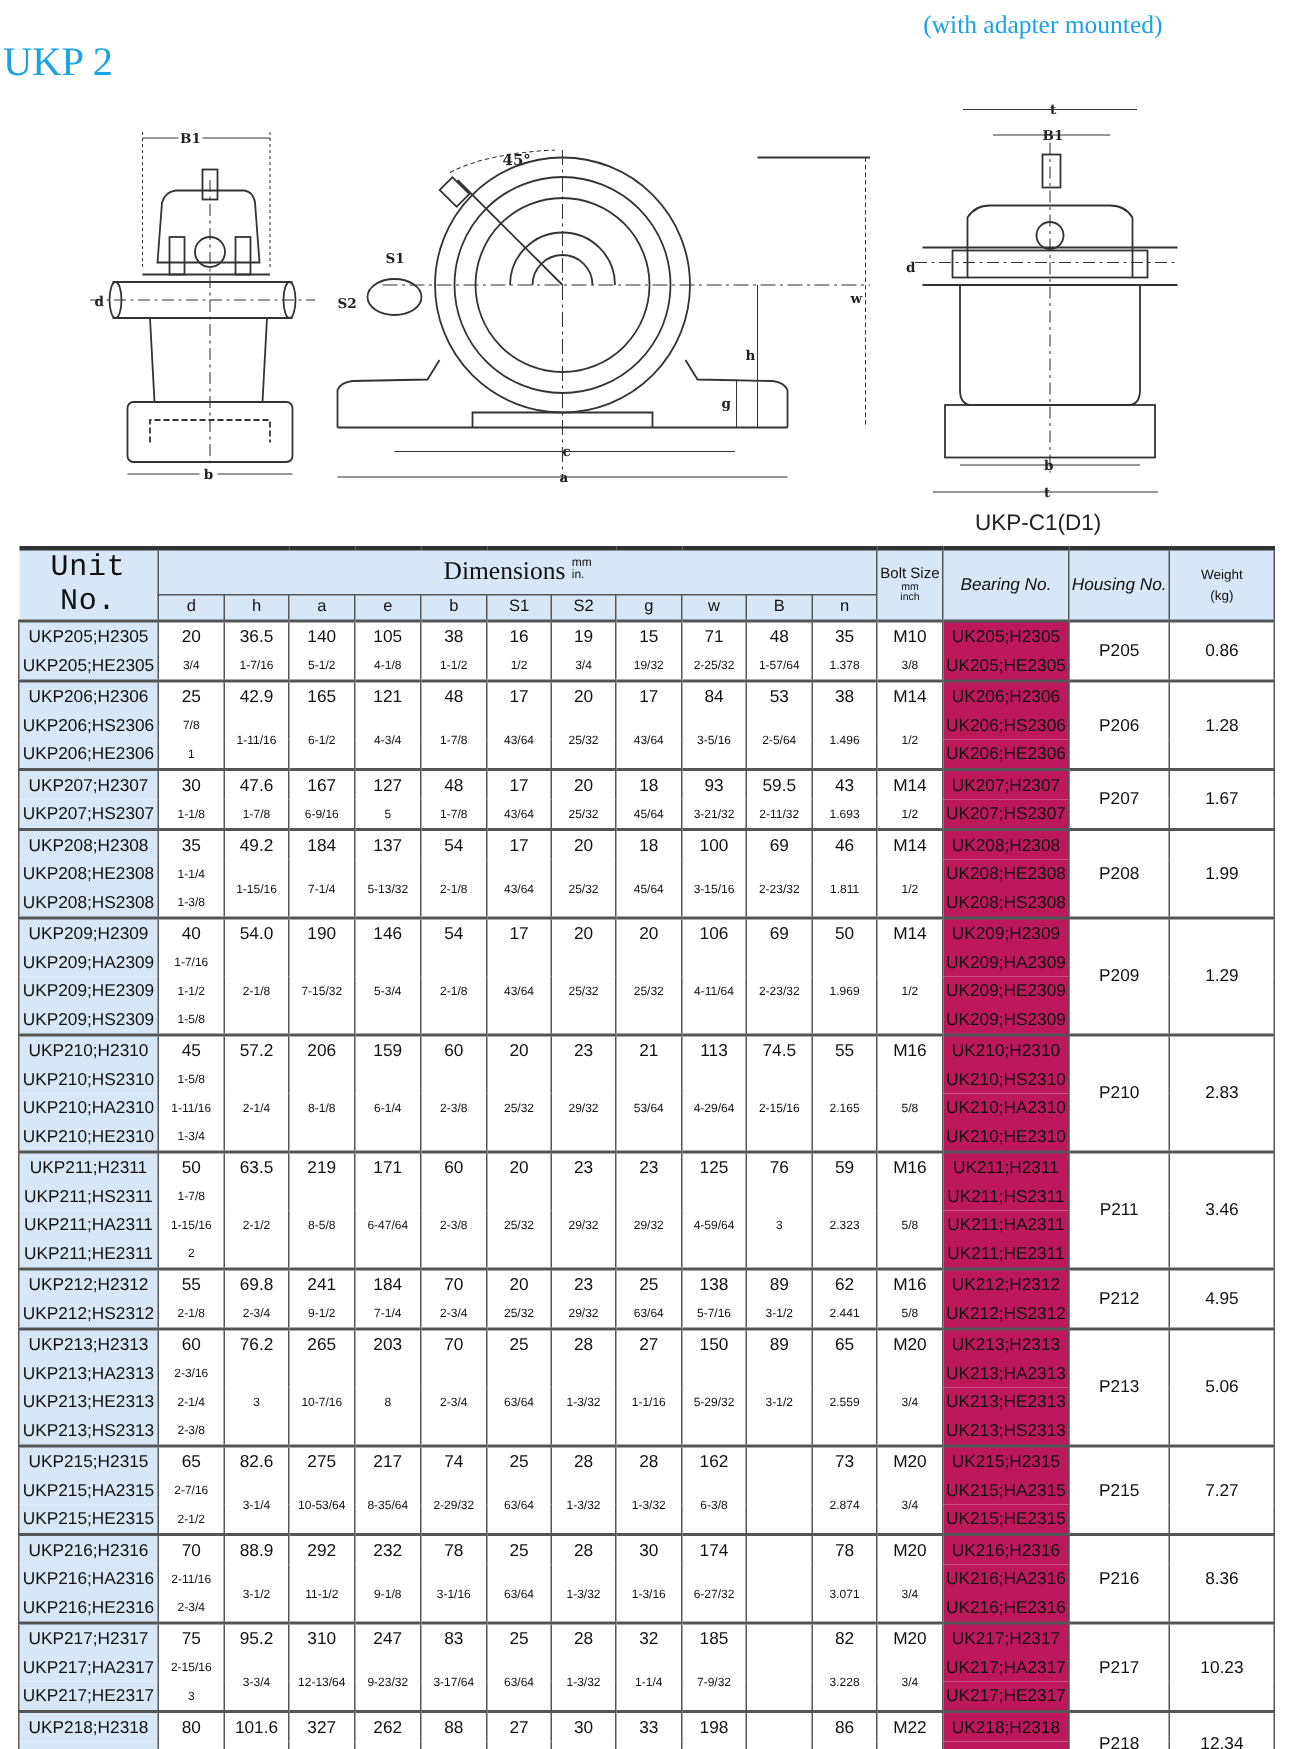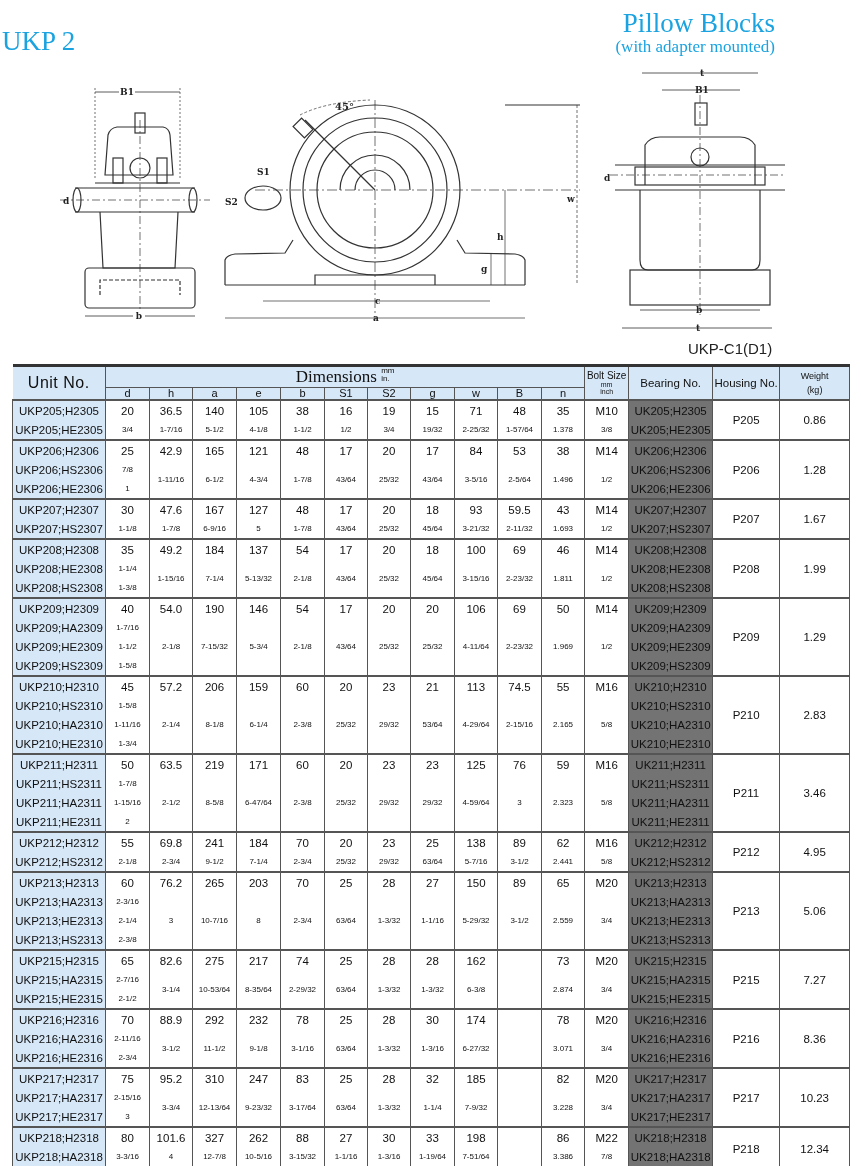--- a/index.html
+++ b/index.html
@@ -3,49 +3,48 @@
 <meta charset="utf-8">
 <style>
   html, body { margin: 0; padding: 0; background: #ffffff; }
   body { width: 861px; height: 1166px; position: relative; overflow: hidden; font-family: "Liberation Sans", sans-serif; color: #111; }
   .title-left { position: absolute; left: 2px; top: 26px; font-family: "Liberation Serif", serif; font-size: 27px; color: #1aa3e0; }
   .title-right { position: absolute; right: 86px; top: 8px; text-align: right; font-family: "Liberation Serif", serif; color: #1aa3e0; }
   .title-right .main { font-size: 27px; line-height: 30px; }
   .title-right .sub { font-size: 17px; line-height: 18px; }
   .drawing { position: absolute; }
   .drawing svg { display: block; }
-  .caption { position: absolute; left: 650px; top: 340px; font-size: 15px; color: #222; margin-left: 38px; }
+  .caption { position: absolute; left: 650px; top: 340px; font-size: 15px; color: #222; }
   table.spec { position: absolute; left: 12px; top: 364px; width: 837px; border-collapse: collapse; table-layout: fixed; font-size: 10.5px; }
   table.spec th, table.spec td { border-left: 1px solid #555; border-right: 1px solid #555; padding: 0; text-align: center; vertical-align: middle; }
   table.spec thead tr.top th { border-top: 3px solid #333; background: #d6e7f7; }
   table.spec thead th { background: #d6e7f7; font-weight: normal; }
-  th.unit { font-family: Liberation Sans, sans-serif; font-size: 16px; font-weight: bold; letter-spacing: 0.5px; }
+  th.unit { font-family: Liberation Mono, monospace; font-size: 20px; font-weight: bold; letter-spacing: 0.5px; }
   th.dims { font-family: "Liberation Serif", serif; font-size: 17px; font-weight: bold; height: 17px; text-align: center; }
   th.dims .u { font-family: "Liberation Sans", sans-serif; font-size: 8px; font-weight: normal; display: inline-block; line-height: 8px; vertical-align: top; text-align: left; }
   th.sub { font-size: 11px; height: 11px; line-height: 11px; border-top: 1px solid #555; border-bottom: 1px solid #555; }
   th.bolt { font-size: 10px; line-height: 10px; }
   th.bolt .u { font-size: 7px; line-height: 7px; display: block; }
-  th.bearing, th.housing { font-size: 11.5px; }
+  th.bearing, th.housing { font-size: 11.5px; font-style: italic; }
   th.weight { font-size: 9px; line-height: 14px; }
   tbody.group tr:first-child td { border-top: 2px solid #555; }
   td { height: 19px; }
   td.unitno { background: #d6e7f7; text-align: left; padding-left: 4px; font-size: 11.5px; border-left: none; }
-  td.bearingno { background: #737373; text-align: left; padding-left: 4px; font-size: 11.5px; }
+  td.bearingno { background: #be185d; text-align: left; padding-left: 4px; font-size: 11.5px; }
   td.num { font-size: 11.5px; }
   td.frac { font-size: 8px; }
   td.merged { font-size: 11.5px; margin-left: 28px; }
   tbody.group:last-child tr:last-child td { border-bottom: 7px solid #a16207; }
   td.weight, th.weight { border-right: none; }
 </style>
 </head>
 <body>
 
 <div class="title-left">UKP 2</div>
 <div class="title-right">
-  <div class="main">Pillow Blocks</div>
   <div class="sub">(with adapter mounted)</div>
 </div>
 
 <div class="drawing" style="left:55px; top:80px;">
   <svg width="160" height="245" viewBox="0 0 160 245" fill="none" stroke="#333" stroke-width="1.2">
     <line x1="40" y1="12" x2="125" y2="12" stroke-width="0.8"></line>
     <line x1="40" y1="8" x2="40" y2="100" stroke-dasharray="2 2" stroke-width="0.7"></line>
     <line x1="125" y1="8" x2="125" y2="100" stroke-dasharray="2 2" stroke-width="0.7"></line>
     <rect x="64" y="5" width="16" height="10" fill="#fff" stroke="none"></rect>
     <text x="72" y="15" font-size="9" font-family="DejaVu Serif, serif" font-weight="bold" text-anchor="middle" fill="#222" stroke="none">B1</text>

